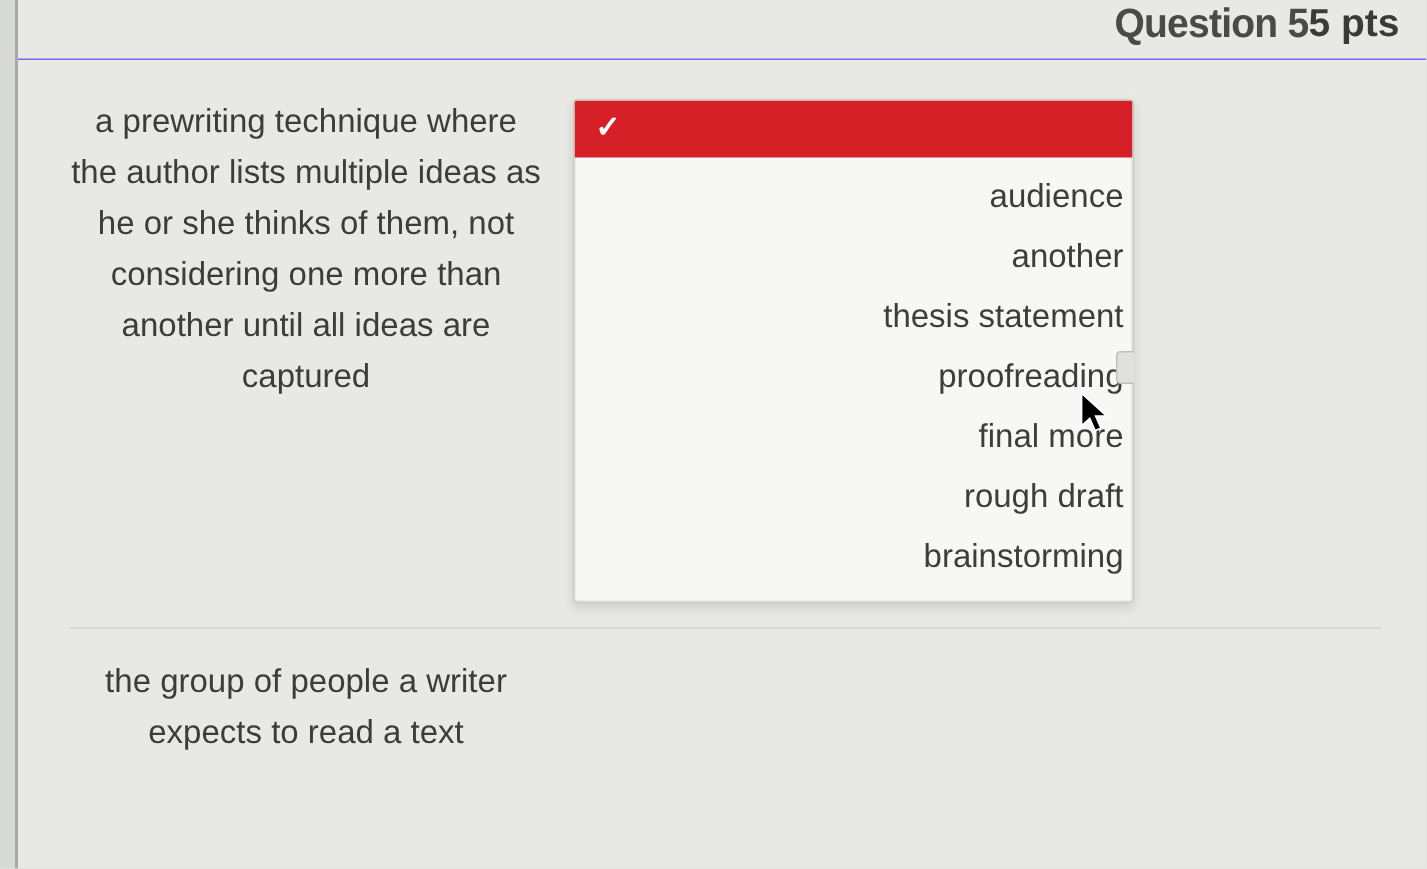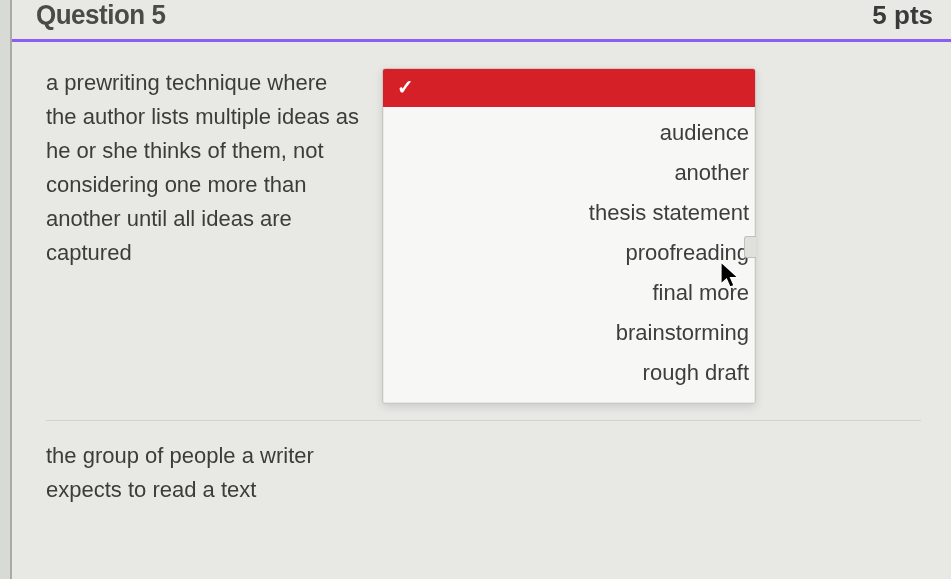--- a/index.html
+++ b/index.html
@@ -13,24 +13,24 @@
     }
     .page-bg {
       background: #e8e9e5;
       border-left: 2px solid #a9aaa6;
       margin-left: 10px;
       min-height: 579px;
       padding: 0;
     }
     .question-header {
       display: flex;
-      justify-content: space-between;
+      justify-content: flex-end;
       align-items: baseline;
       padding: 0 18px 8px 24px;
-      border-bottom: 3px solid #8b5cf6;
+      border-bottom: 1px solid #8b5cf6;
     }
     .question-title {
       font-size: 26px;
       font-weight: 700;
       color: #4a4b47;
       letter-spacing: -0.5px;
       transform: scaleY(1.05);
       filter: blur(0.3px);
     }
     .points {
@@ -56,20 +56,21 @@
       margin-bottom: 18px;
       border-bottom: 1px solid #d2d3ce;
       padding-bottom: 16px;
     }
     .item-row:last-child { border-bottom: none; padding-bottom: 0; }
     .definition {
       flex: 0 0 316px;
       font-size: 22px;
       line-height: 1.55;
       color: #3c3d39;
+      text-align: center;
     }
     .dropdown-wrap {
       position: relative;
       flex: 0 0 auto;
       margin-top: 2px;
     }
     .dropdown-open {
       width: 374px;
       background: #f7f8f5;
       border: 1px solid #c8c9c4;
@@ -139,22 +140,22 @@
         <div class="dropdown-open">
           <div class="dropdown-selected">
             <span class="check-icon">✓</span>
           </div>
           <div class="dropdown-options">
             <div class="dropdown-option">audience</div>
             <div class="dropdown-option">another</div>
             <div class="dropdown-option">thesis statement</div>
             <div class="dropdown-option">proofreading</div>
             <div class="dropdown-option">final more</div>
+            <div class="dropdown-option">rough draft</div>
             <div class="dropdown-option">brainstorming</div>
-            <div class="dropdown-option">rough draft</div>
           </div>
           <div class="side-handle"></div>
         </div>
       </div>
     </div>
 
     <div class="item-row">
       <div class="definition">the group of people a writer expects to read a text</div>
     </div>
 

